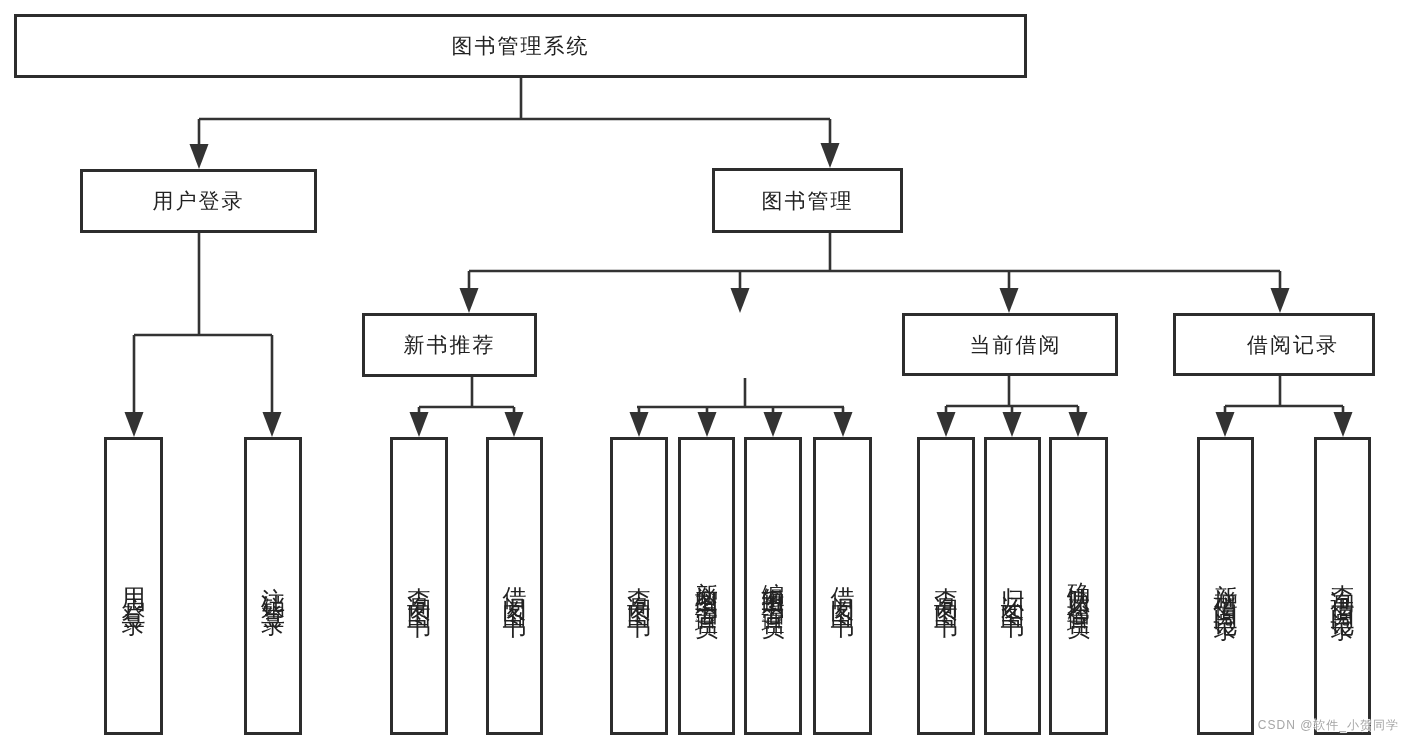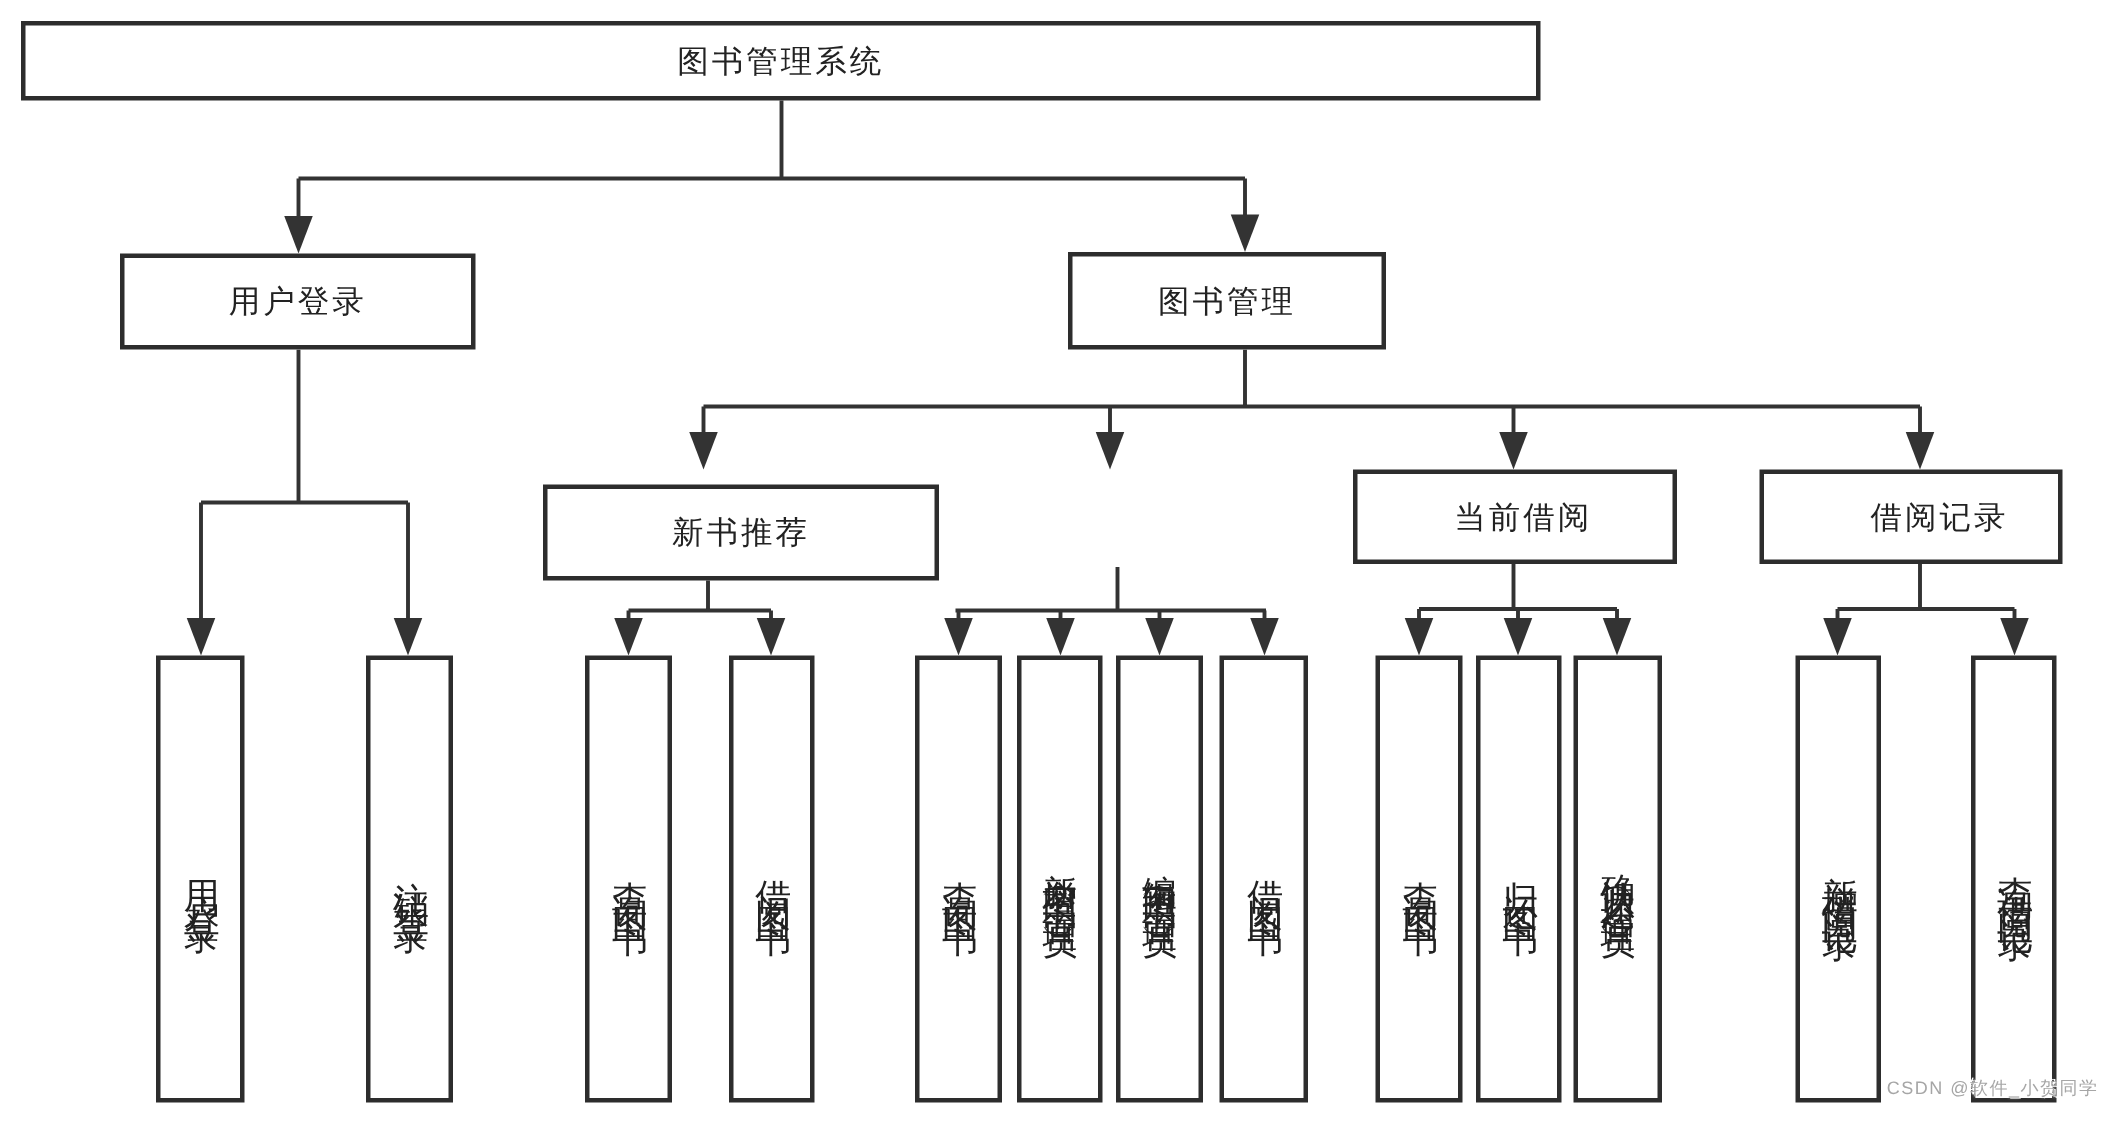--- a/index.html
+++ b/index.html
@@ -39,24 +39,24 @@
     writing-mode: vertical-rl;
     text-orientation: mixed;
     font-size: 24px;
     letter-spacing: 9px;
     line-height: 1;
   }
   .leaf.len6 { letter-spacing: 7px; }
   .leaf.len9 { letter-spacing: 5px; font-size: 23px; }
 
   
-  .n-root     { left: 14px;   top: 14px;  width: 1013px; height: 53px; }
+  .n-root     { left: 14px;   top: 14px;  width: 1013px; height: 64px; }
   .n-login    { left: 80px;   top: 169px; width: 237px;  height: 64px; }
-  .n-mgmt     { left: 712px;  top: 168px; width: 212px;  height: 65px; }
-  .n-newrec   { left: 362px;  top: 323px; width: 264px;  height: 64px; }
+  .n-mgmt     { left: 712px;  top: 168px; width: 191px;  height: 65px; }
+  .n-newrec   { left: 362px;  top: 313px; width: 175px;  height: 64px; }
   .n-borrow   { left: 636px;  top: 313px; width: 219px;  height: 65px; }
   .n-current  { left: 902px;  top: 313px; width: 216px;  height: 63px; padding-left: 11px; }
   .n-records  { left: 1173px; top: 313px; width: 202px;  height: 63px; padding-left: 38px; }
 
   .l-1a { left: 104px;  width: 59px; }
   .l-1b { left: 244px;  width: 58px; }
   .l-2a { left: 390px;  width: 58px; }
   .l-2b { left: 486px;  width: 57px; }
   .l-3a { left: 610px;  width: 58px; }
   .l-3b { left: 678px;  width: 57px; }

